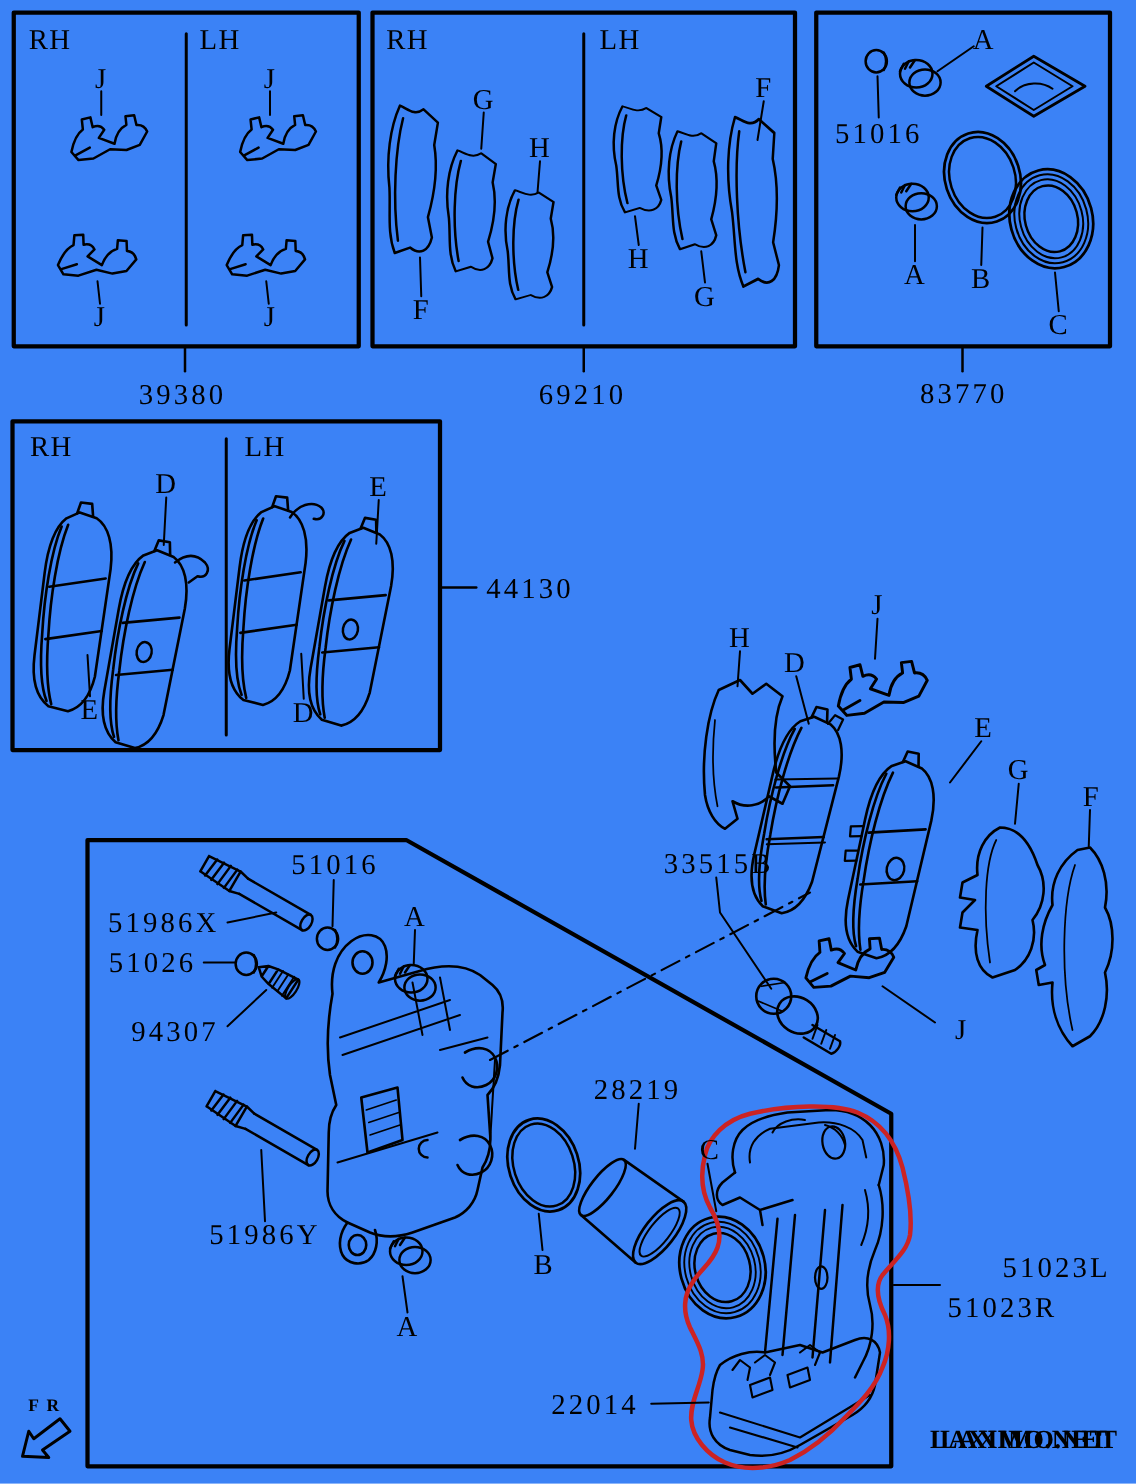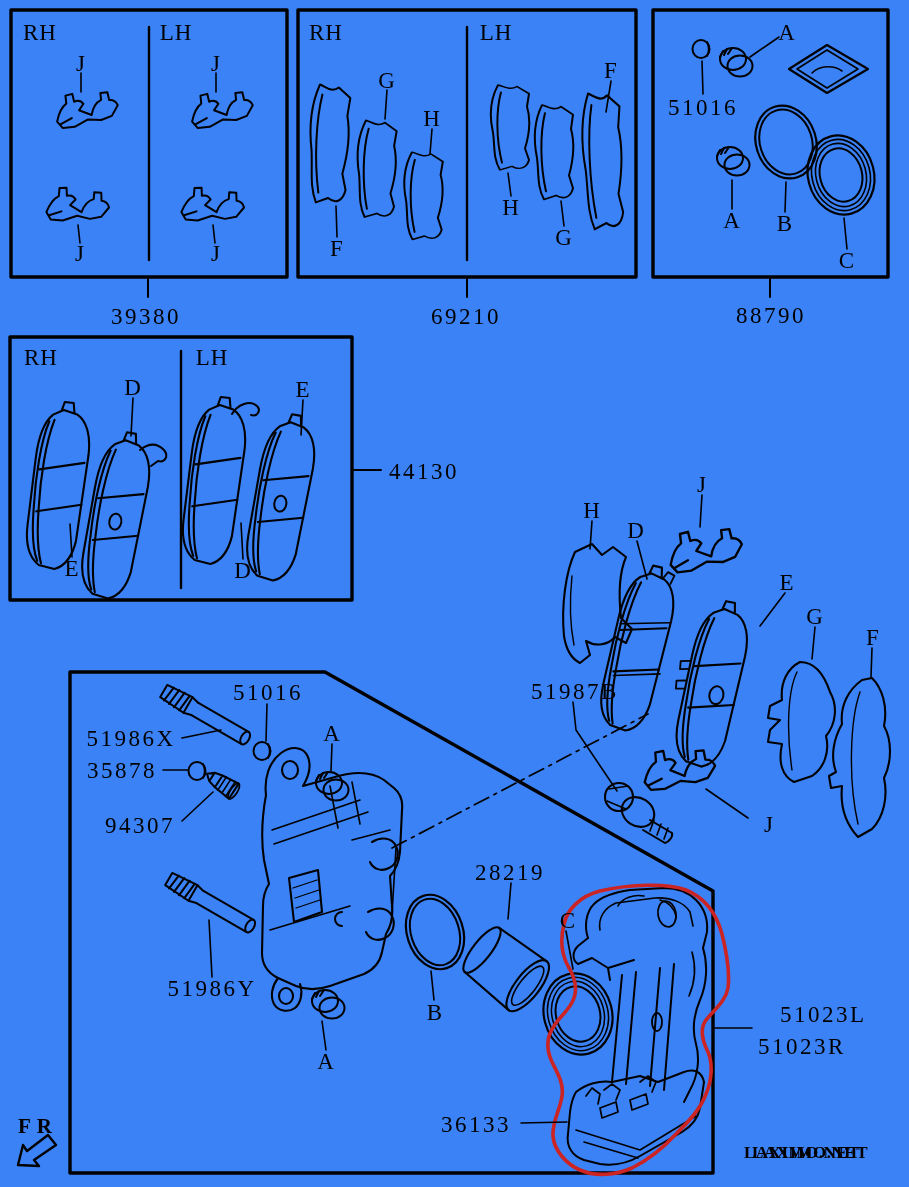--- a/index.html
+++ b/index.html
@@ -3,22 +3,22 @@
 <meta charset="utf-8">
 <style>
   html,body{margin:0;padding:0;background:#ffffff;}
   .stage{position:relative;width:909px;height:1187px;background:#3b82f6;overflow:hidden;
          font-family:Liberation Serif, serif;color:#000;}
   .art{position:absolute;left:0;top:0;}
   .lbl{position:absolute;transform:translate(-50%,-50%);font-size:23px;line-height:1;
        letter-spacing:1px;white-space:nowrap;color:#000;}
   .num{letter-spacing:2.5px;}
   .lbl-left{transform:translate(0,-50%);}
-  .fr{font-size:21px;font-weight:bold;letter-spacing:6px;}
-  .wm{font-size:17px;font-weight:bold;letter-spacing:0.5px;
+  .fr{font-size:14px;font-weight:bold;letter-spacing:6px;}
+  .wm{font-size:21px;font-weight:bold;letter-spacing:0.5px;
       text-shadow:-8px 0 0 #000;text-align:right;}
 </style>
 </head>
 <body>
 
 <div class="stage">
 
 <svg class="art" width="909" height="1187" viewBox="0 0 909 1187">
   <defs>
 
@@ -251,49 +251,49 @@
 <div class="lbl" style="left:611px;top:70px">F</div>
 <div class="lbl" style="left:511px;top:207px">H</div>
 <div class="lbl" style="left:564px;top:237px">G</div>
 <div class="lbl num" style="left:466px;top:316px">69210</div>
 
 <div class="lbl" style="left:787px;top:32px">A</div>
 <div class="lbl num" style="left:703px;top:107px">51016</div>
 <div class="lbl" style="left:732px;top:220px">A</div>
 <div class="lbl" style="left:785px;top:223px">B</div>
 <div class="lbl" style="left:847px;top:260px">C</div>
-<div class="lbl num" style="left:771px;top:315px">88790</div>
+<div class="lbl num" style="left:771px;top:315px">83770</div>
 
 <div class="lbl" style="left:41px;top:357px">RH</div>
 <div class="lbl" style="left:212px;top:357px">LH</div>
 <div class="lbl" style="left:133px;top:387px">D</div>
 <div class="lbl" style="left:72px;top:568px">E</div>
 <div class="lbl" style="left:303px;top:389px">E</div>
 <div class="lbl" style="left:243px;top:570px">D</div>
 <div class="lbl num" style="left:424px;top:471px">44130</div>
 
 <div class="lbl" style="left:592px;top:510px">H</div>
 <div class="lbl" style="left:636px;top:530px">D</div>
 <div class="lbl" style="left:702px;top:484px">J</div>
 <div class="lbl" style="left:787px;top:582px">E</div>
 <div class="lbl" style="left:815px;top:616px">G</div>
 <div class="lbl" style="left:873px;top:637px">F</div>
 <div class="lbl" style="left:769px;top:824px">J</div>
-<div class="lbl num" style="left:575px;top:691px">51987B</div>
+<div class="lbl num" style="left:575px;top:691px">33515B</div>
 
 <div class="lbl num" style="left:268px;top:692px">51016</div>
 <div class="lbl num" style="left:131px;top:738px">51986X</div>
-<div class="lbl num" style="left:122px;top:770px">35878</div>
+<div class="lbl num" style="left:122px;top:770px">51026</div>
 <div class="lbl num" style="left:140px;top:825px">94307</div>
 <div class="lbl" style="left:332px;top:733px">A</div>
 <div class="lbl num" style="left:212px;top:988px">51986Y</div>
 <div class="lbl" style="left:326px;top:1061px">A</div>
 <div class="lbl" style="left:435px;top:1012px">B</div>
 <div class="lbl num" style="left:510px;top:872px">28219</div>
 <div class="lbl" style="left:568px;top:920px">C</div>
-<div class="lbl num" style="left:476px;top:1124px">36133</div>
-<div class="lbl num lbl-left" style="left:780px;top:1014px">51023L</div>
+<div class="lbl num" style="left:476px;top:1124px">22014</div>
+<div class="lbl num lbl-left" style="left:802px;top:1014px">51023L</div>
 <div class="lbl num lbl-left" style="left:758px;top:1046px">51023R</div>
 
 <div class="lbl fr" style="left:38px;top:1126px">FR</div>
 <div class="lbl wm lbl-left" style="left:752px;top:1152px">LAXIMO.NET</div>
 
 </div>
 
 </body></html>

